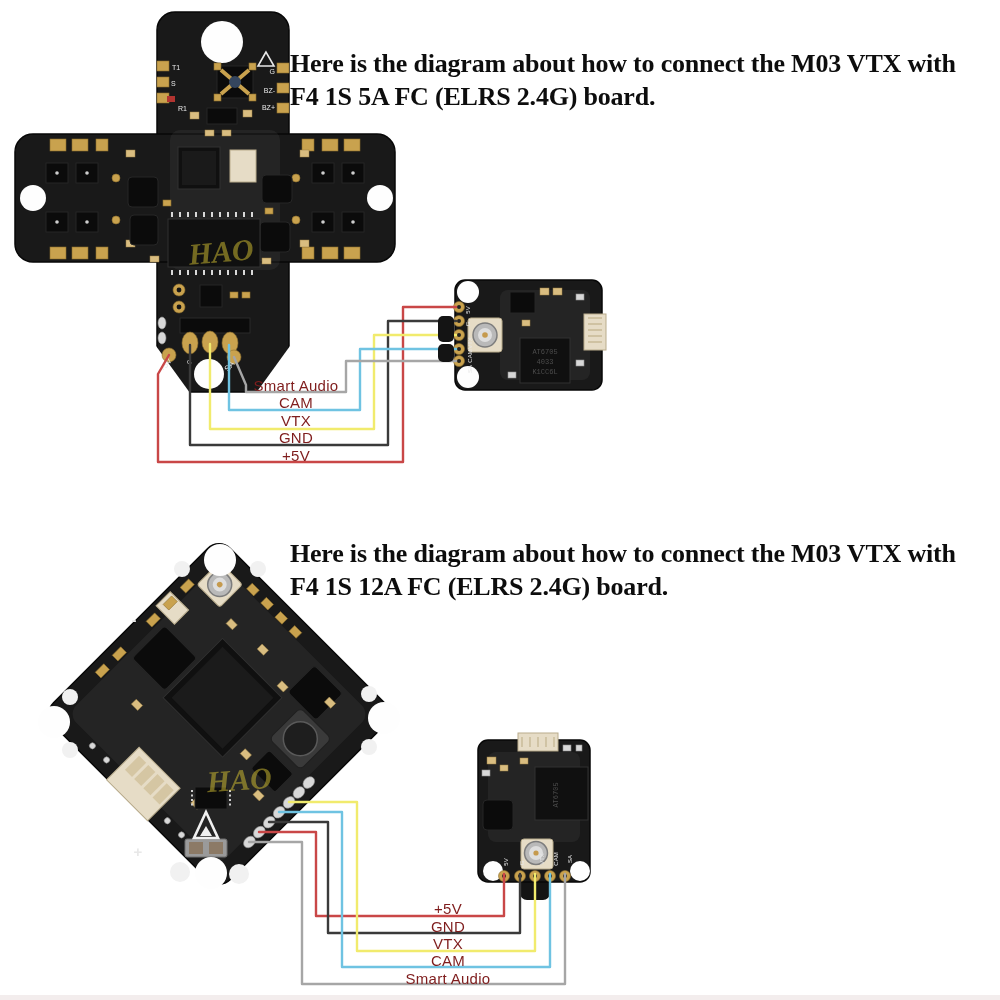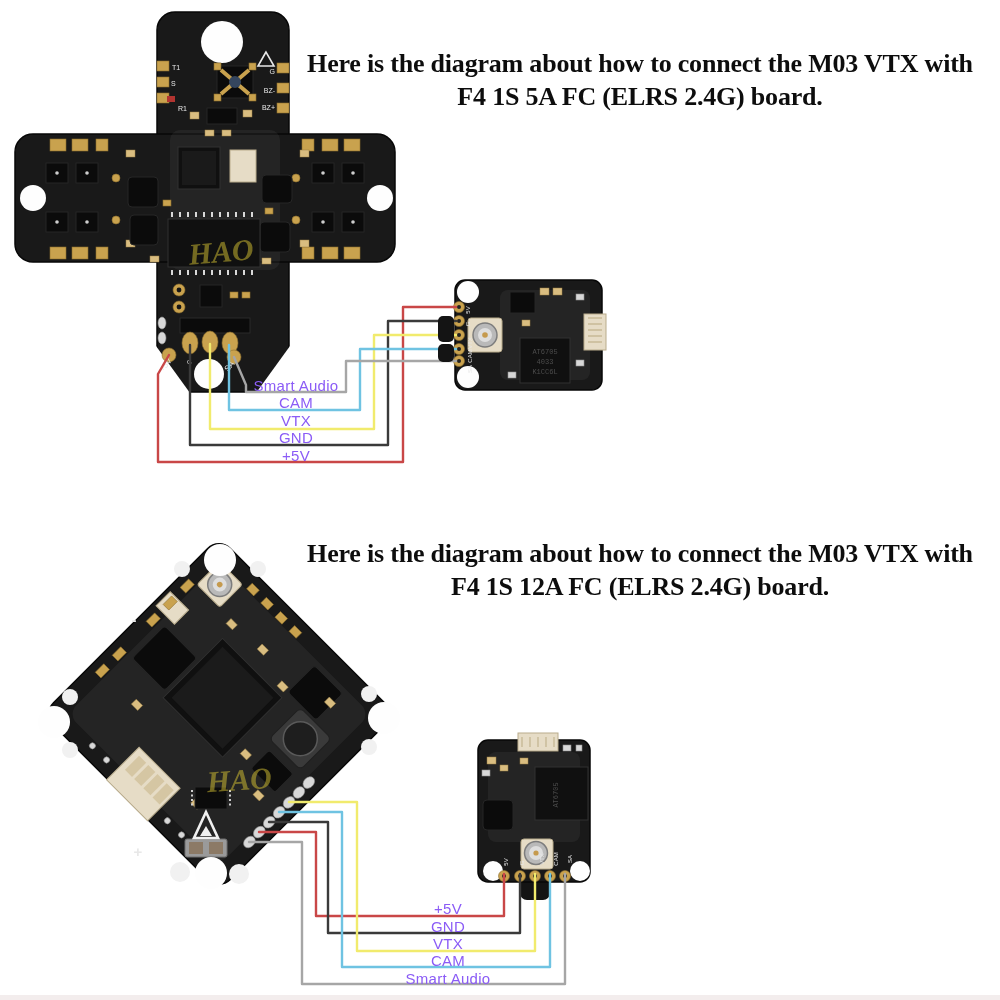--- a/index.html
+++ b/index.html
@@ -1,22 +1,22 @@
 <!DOCTYPE html>
 <html><head>
 <meta charset="utf-8">
 <style>
   html,body{margin:0;padding:0;background:#ffffff;}
   .canvas{position:relative;width:1000px;height:1000px;background:#ffffff;overflow:hidden;
           font-family:"Liberation Sans",sans-serif;}
-  .diagram-title{position:absolute;width:700px;text-align:center;
+  .diagram-title{position:absolute;width:700px;
     font-family:"Liberation Serif",serif;font-weight:700;font-size:26px;line-height:1.28;
     color:#0d0d0d;letter-spacing:-0.2px;}
   .wlabel{position:absolute;transform:translate(-50%,-50%);
-    font-size:15px;color:#8b5cf6;white-space:nowrap;letter-spacing:.3px;}
+    font-size:15px;color:#7f1d1d;white-space:nowrap;letter-spacing:.3px;}
   svg{position:absolute;left:0;top:0;}
   .pcb{fill:#191919;stroke:#070707;stroke-width:1.5;}
   .tex{fill:#ffffff;opacity:0.05;}
   .hole{fill:#fefefe;}
   .holeS{fill:#f1f1f1;}
   .gold{fill:#c9a24e;stroke:#8d6f2d;stroke-width:0.6;}
   .tan{fill:#d9bd80;stroke:#9c8146;stroke-width:0.5;}
   .chip{fill:#101010;stroke:#303030;stroke-width:1;}
   .chipD{fill:#0b0b0b;stroke:#262626;stroke-width:1;}
   .beige{fill:#e6dcc6;stroke:#b9ac8c;stroke-width:1;}

